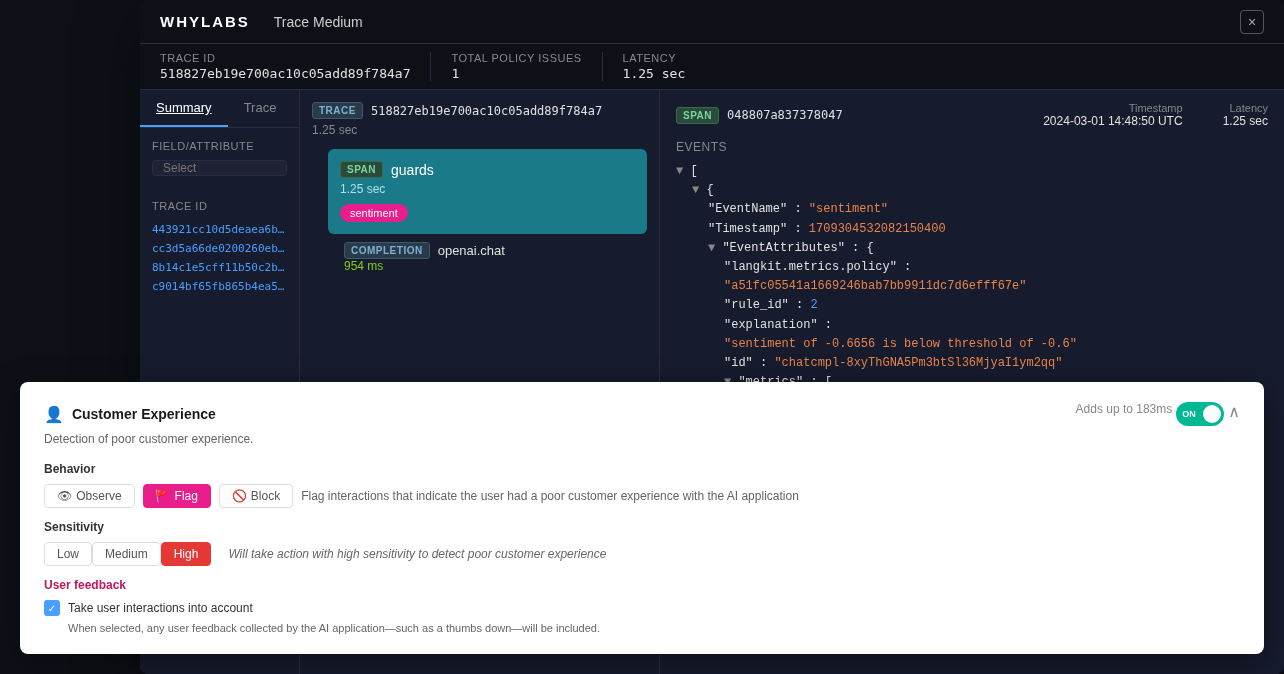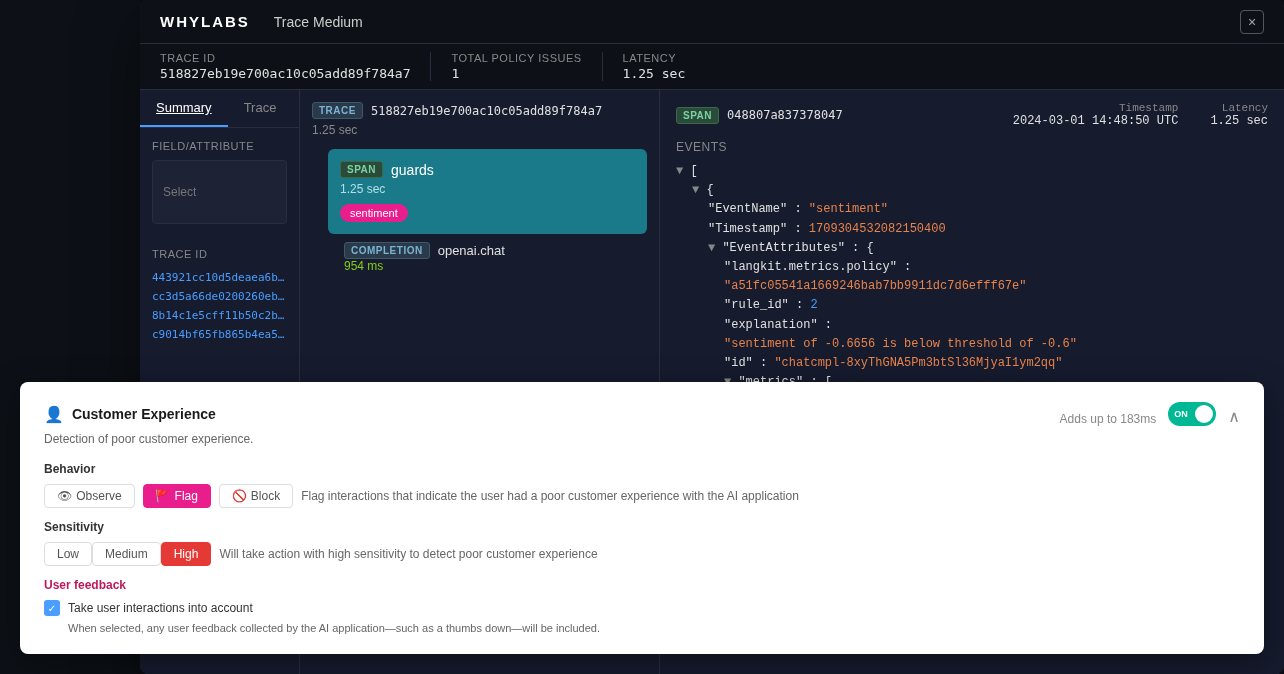--- a/index.html
+++ b/index.html
@@ -154,21 +154,21 @@
       text-transform: uppercase;
       letter-spacing: 0.5px;
       margin-bottom: 8px;
     }
 
     .sidebar-select {
       width: 100%;
       background: #1e2235;
       border: 1px solid #2a2d3e;
       color: #888;
-      padding: 24px 10px;
+      padding: 0 10px;
       border-radius: 4px;
       font-size: 12px;
     }
 
     .sidebar-trace-id-section {
       padding: 12px;
     }
 
     .sidebar-trace-id-label {
       color: #888;
@@ -335,22 +335,21 @@
 
     .span-header-left {
       display: flex;
       align-items: center;
       gap: 8px;
     }
 
     .span-timestamp-area {
       display: flex;
       align-items: center;
-      gap: 32px;
-      font-family: Liberation Mono, monospace;
+      gap: 40px;
     }
 
     .timestamp-block {
       text-align: right;
     }
 
     .timestamp-label {
       color: #888;
       font-size: 11px;
     }
@@ -428,22 +427,22 @@
     }
 
     .popup-title {
       font-weight: 600;
       font-size: 14px;
       color: #1a1a1a;
     }
 
     .popup-header-right {
       display: flex;
-      align-items: flex-end;
-      gap: 12px;
+      align-items: flex-start;
+      gap: 4px;
     }
 
     .adds-up-label {
       color: #888;
       font-size: 12px;
     }
 
     .toggle-track {
       width: 48px;
       height: 24px;
@@ -540,21 +539,22 @@
 
     .sens-btn.active-high {
       background: #e53935;
       color: white;
       border-color: #e53935;
     }
 
     .sens-desc {
       color: #666;
       font-size: 12px;
-      margin-left: 8px;
+      margin-left: 17px;
+      font-style: italic;
     }
 
     .user-feedback-section {
       margin-top: 4px;
     }
 
     .uf-label {
       font-weight: 600;
       font-size: 12px;
       color: #be185d;

